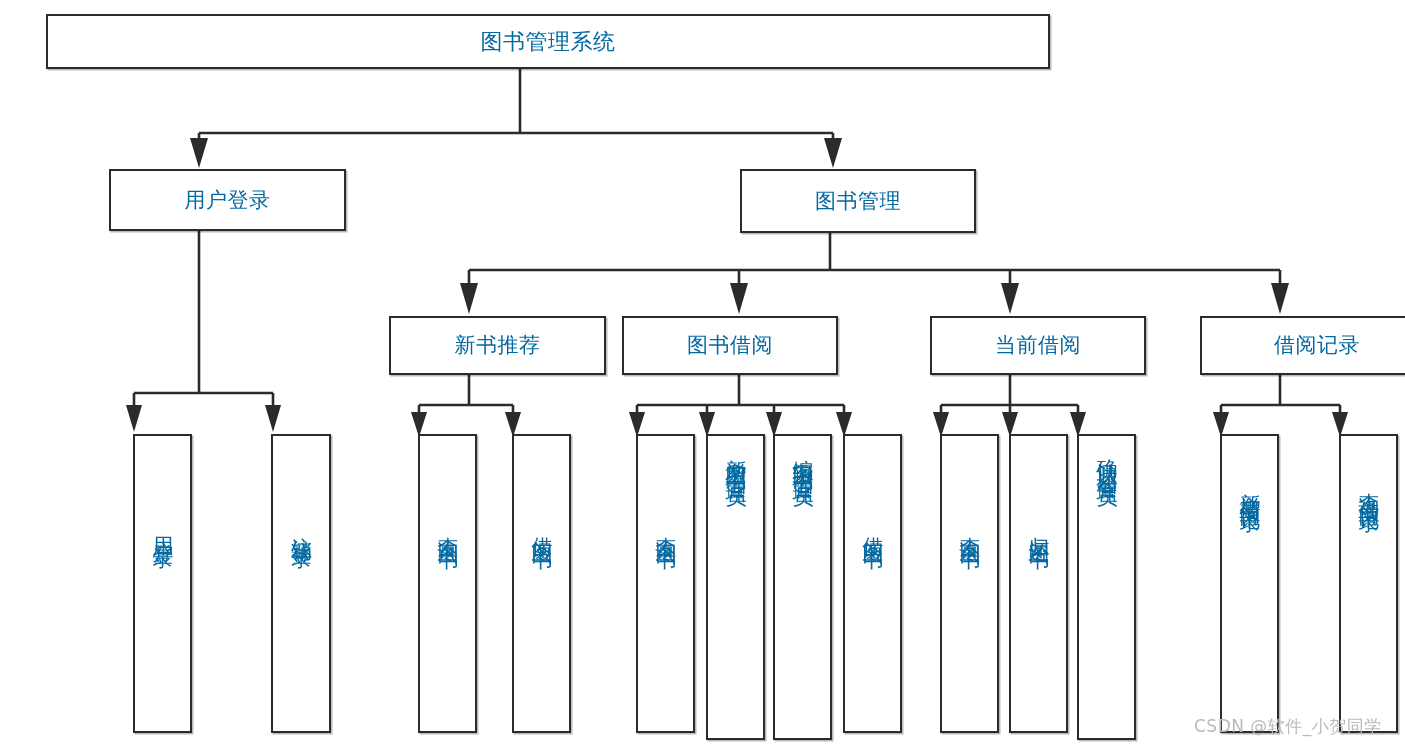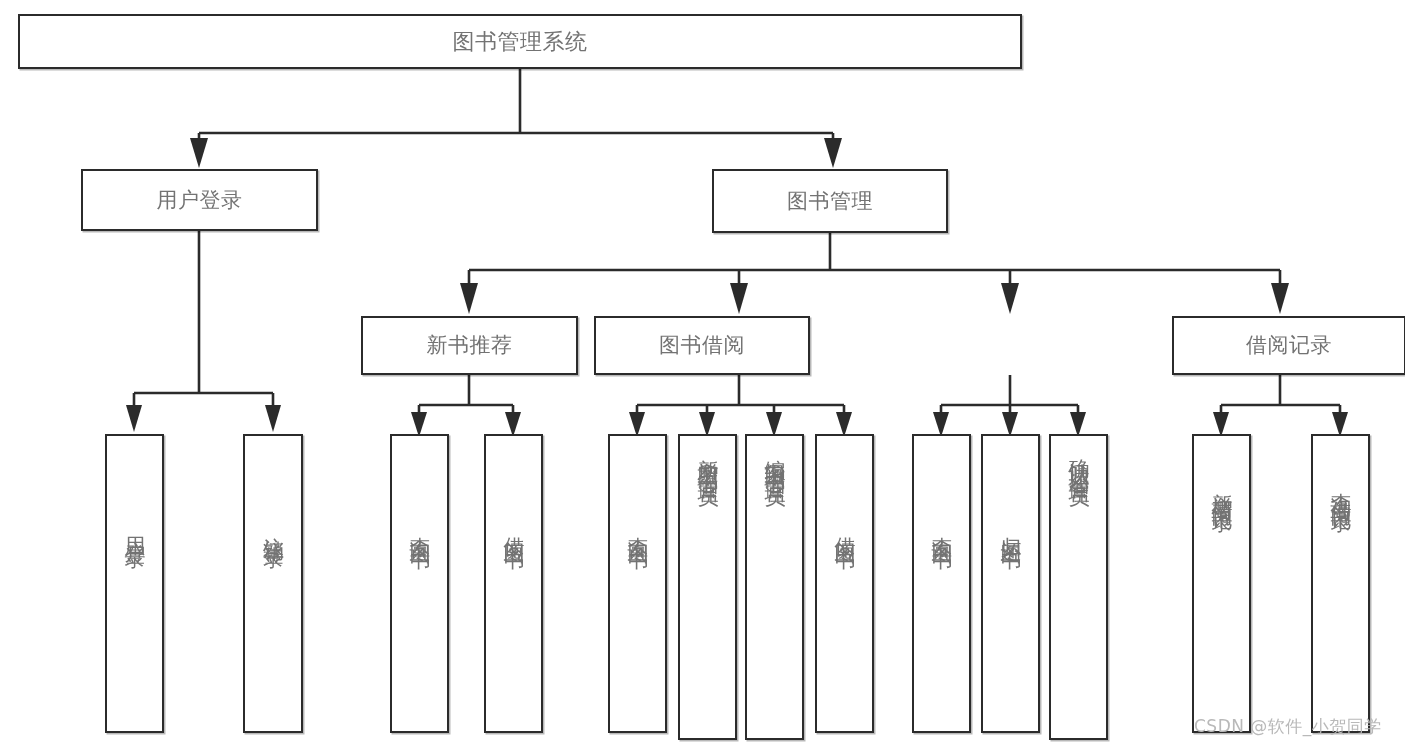--- a/index.html
+++ b/index.html
@@ -28,21 +28,22 @@
   }
   .node {
     position: absolute;
     box-sizing: border-box;
     background: #ffffff;
     border: 2.5px solid #2b2b2b;
     box-shadow: 1.5px 1.5px 0 rgba(0,0,0,0.28);
     display: flex;
     align-items: center;
     justify-content: center;
-    color: #737373;
+    color: #0369a1;
+    margin-left: 28px;
   }
   .node .lbl {
     display: block;
     text-align: center;
     line-height: 1.18;
     white-space: pre;
   }
   
   .node.horiz .lbl {
     font-size: 21px;
@@ -167,20 +168,23 @@
   <div class="node horiz" style="left:712px; top:169px; width:236px; height:64px;">
     <span class="lbl">图书管理</span>
   </div>
 
   <div class="node horiz" style="left:361px; top:316px; width:217px; height:59px;">
     <span class="lbl">新书推荐</span>
   </div>
   <div class="node horiz" style="left:594px; top:316px; width:216px; height:59px;">
     <span class="lbl">图书借阅</span>
   </div>
+  <div class="node horiz" style="left:902px; top:316px; width:216px; height:59px;">
+    <span class="lbl">当前借阅</span>
+  </div>
   <div class="node horiz" style="left:1172px; top:316px; width:234px; height:59px;">
     <span class="lbl">借阅记录</span>
   </div>
 
   <div class="node vert" style="left:105px; top:434px; width:59px; height:299px; padding-top:84px;">
     <span class="lbl">用户登录</span>
   </div>
   <div class="node vert" style="left:243px; top:434px; width:60px; height:299px; padding-top:84px;">
     <span class="lbl">注销登录</span>
   </div>

